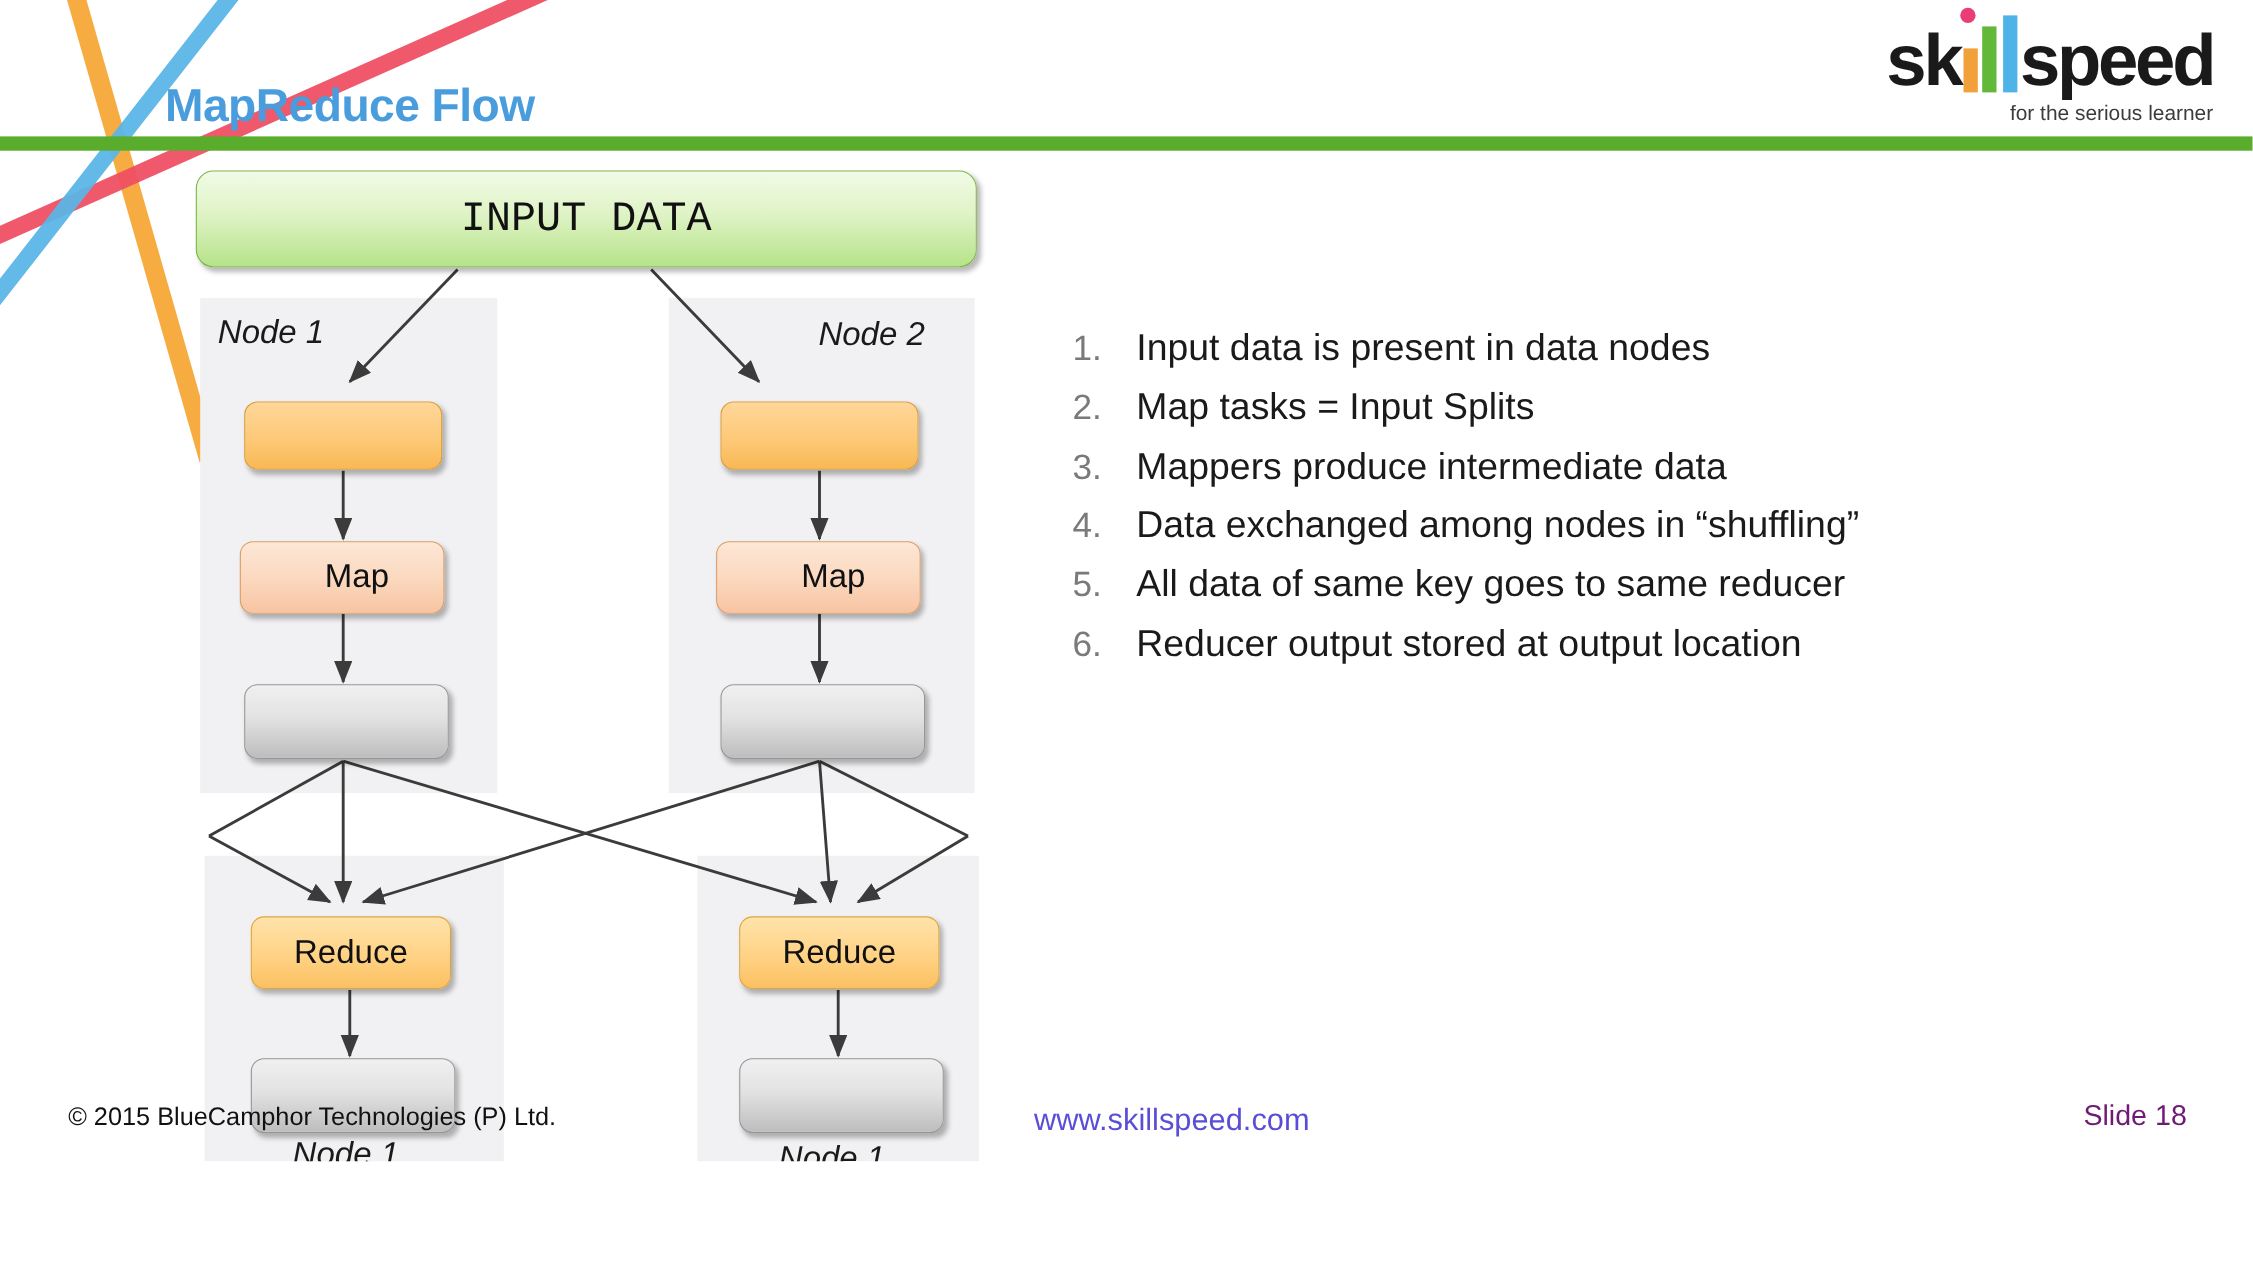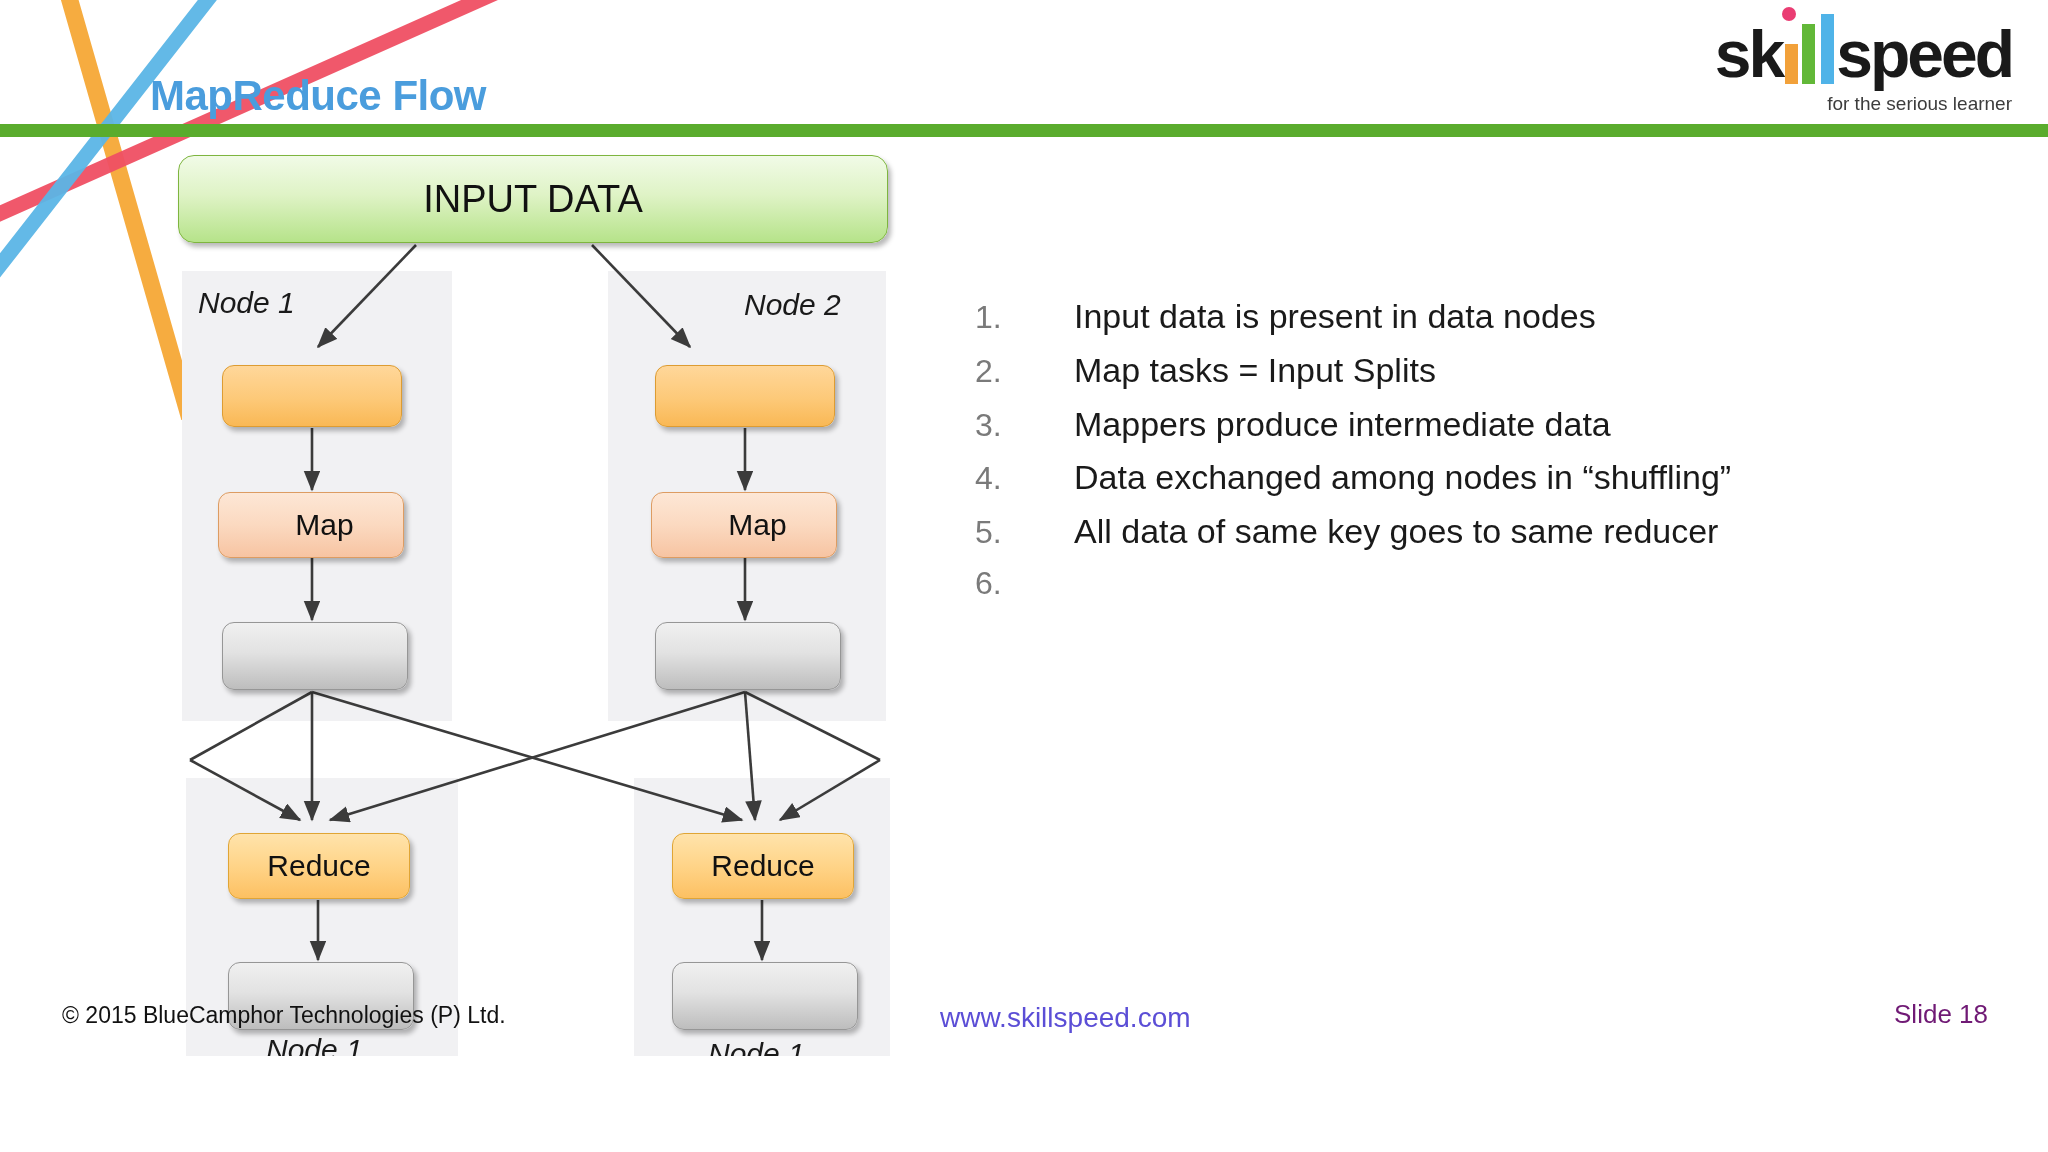--- a/index.html
+++ b/index.html
@@ -150,20 +150,21 @@
     justify-content: center;
     font-size: 30px;
     color: #111;
     box-shadow: 3px 4px 5px rgba(0,0,0,.28);
   }
   .box-input {
     background: linear-gradient(to bottom, #f1fbe7 0%, #dff3c6 45%, #b6e38a 100%);
     border: 1.5px solid #7eb53f;
     border-radius: 16px;
     font-size: 38px;
+    font-family: Liberation Mono, monospace;
   }
   .box-split {
     background: linear-gradient(to bottom, #ffd79a 0%, #fdc978 55%, #f9b855 100%);
     border: 1.5px solid #dd9c32;
   }
   .box-map {
     background: linear-gradient(to bottom, #fde7d6 0%, #fbd9c0 50%, #f7c4a2 100%);
     border: 1.5px solid #dd9c62;
     padding-left: 27px;
   }
@@ -200,21 +201,20 @@
     width: 58px;
     flex: 0 0 58px;
     font-size: 32px;
     color: #7a7a7a;
   }
   .bullet-text {
     font-size: 34px;
     color: #1a1a1a;
     line-height: 1.2;
     white-space: nowrap;
-    margin-left: 41px;
   }
 
   
   .footer-left {
     position: absolute;
     left: 62px; bottom: 27px;
     font-size: 23px;
     color: #111;
     z-index: 5;
     white-space: nowrap;
@@ -341,20 +341,21 @@
     <div class="bullet-row">
       <div class="bullet-num">4.</div>
       <div class="bullet-text">Data exchanged among nodes in “shuffling”</div>
     </div>
     <div class="bullet-row">
       <div class="bullet-num">5.</div>
       <div class="bullet-text">All data of same key goes to same reducer</div>
     </div>
     <div class="bullet-row">
       <div class="bullet-num">6.</div>
+      <div class="bullet-text">Reducer output stored at output location</div>
     </div>
   </div>
 
   <div class="footer-left">© 2015 BlueCamphor Technologies (P) Ltd.</div>
   <div class="footer-center">www.skillspeed.com</div>
   <div class="footer-right">Slide 18</div>
 
 </div>
 
 </body></html>

